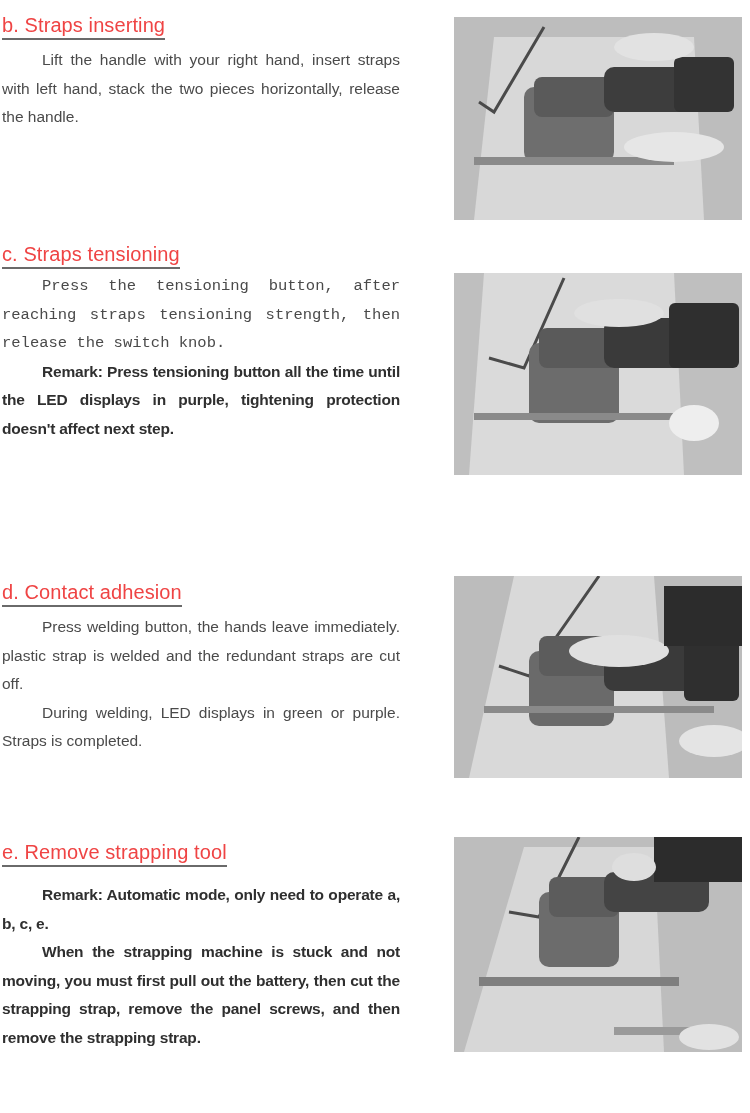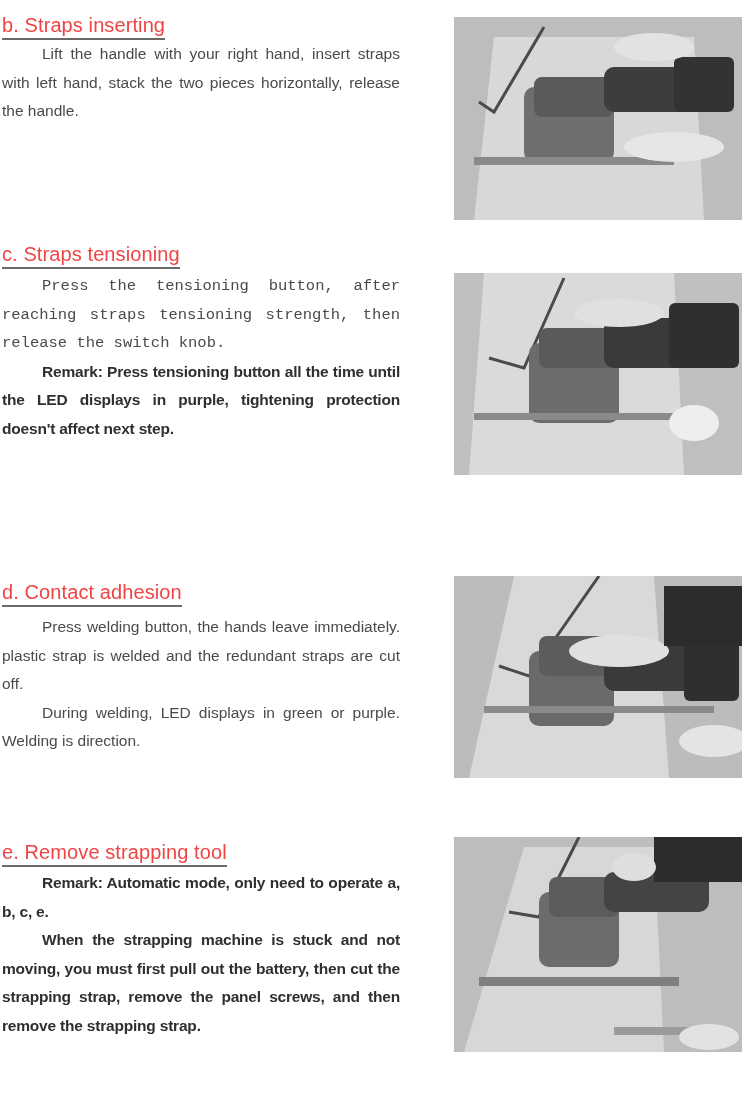--- a/index.html
+++ b/index.html
@@ -24,21 +24,21 @@
     position: absolute; left: 454px; width: 288px;
     background: #b9b9b9; overflow: hidden;
   }
   .photo svg { display: block; width: 100%; height: 100%; }
 </style>
 </head>
 <body>
 
 <div class="section" style="top:13px;">
   <h2 class="heading">b. Straps inserting</h2>
-  <p class="para" style="">Lift the handle with your right hand, insert straps with left hand, stack the two pieces horizontally, release the handle.</p>
+  <p class="para" style="margin-top:6px;">Lift the handle with your right hand, insert straps with left hand, stack the two pieces horizontally, release the handle.</p>
 </div>
 <div class="photo" style="top:17px;height:203px;" title="Photo: hand lifting strapping tool handle while other hand inserts strap on a cardboard box">
   <svg viewBox="0 0 288 203" preserveAspectRatio="none">
     <rect width="288" height="203" fill="#bdbdbd"></rect>
     <polygon points="40,20 240,20 250,203 20,203" fill="#d8d8d8"></polygon>
     <path d="M25,85 L40,95 L90,10" stroke="#4a4a4a" stroke-width="3" fill="none"></path>
     <rect x="70" y="70" width="90" height="75" rx="10" fill="#6e6e6e"></rect>
     <rect x="80" y="60" width="80" height="40" rx="8" fill="#5a5a5a"></rect>
     <rect x="150" y="50" width="120" height="45" rx="10" fill="#3d3d3d"></rect>
     <rect x="220" y="40" width="60" height="55" rx="6" fill="#333"></rect>
@@ -64,41 +64,41 @@
     <rect x="215" y="30" width="70" height="65" rx="6" fill="#2f2f2f"></rect>
     <rect x="20" y="140" width="240" height="7" fill="#8a8a8a"></rect>
     <ellipse cx="165" cy="40" rx="45" ry="14" fill="#e0e0e0"></ellipse>
     <ellipse cx="240" cy="150" rx="25" ry="18" fill="#eeeeee"></ellipse>
   </svg>
 </div>
 
 <div class="section" style="top:580px;">
   <h2 class="heading">d. Contact adhesion</h2>
   <p class="para" style="margin-top:6px;">Press welding button, the hands leave immediately. plastic strap is welded and the redundant straps are cut off.</p>
-  <p class="para">During welding, LED displays in green or purple. Welding is direction.</p>
+  <p class="para">During welding, LED displays in green or purple. Straps is completed.</p>
 </div>
 <div class="photo" style="top:576px;height:202px;" title="Photo: hand pressing welding button on strapping tool while strap end is held">
   <svg viewBox="0 0 288 202" preserveAspectRatio="none">
     <rect width="288" height="202" fill="#bcbcbc"></rect>
     <polygon points="60,0 200,0 215,202 15,202" fill="#d9d9d9"></polygon>
     <path d="M45,90 L75,100 L145,0" stroke="#4a4a4a" stroke-width="3" fill="none"></path>
     <rect x="75" y="75" width="85" height="75" rx="10" fill="#6a6a6a"></rect>
     <rect x="85" y="60" width="75" height="40" rx="8" fill="#5c5c5c"></rect>
     <rect x="150" y="70" width="110" height="45" rx="10" fill="#3a3a3a"></rect>
     <rect x="230" y="55" width="55" height="70" rx="6" fill="#2f2f2f"></rect>
     <rect x="30" y="130" width="230" height="7" fill="#8a8a8a"></rect>
     <ellipse cx="165" cy="75" rx="50" ry="16" fill="#e0e0e0"></ellipse>
     <rect x="210" y="10" width="78" height="60" fill="#2c2c2c"></rect>
     <ellipse cx="260" cy="165" rx="35" ry="16" fill="#e4e4e4"></ellipse>
   </svg>
 </div>
 
 <div class="section" style="top:840px;">
   <h2 class="heading">e. Remove strapping tool</h2>
-  <p class="para bold" style="margin-top:2px;">Remark: Automatic mode, only need to operate a, b, c, e.</p>
+  <p class="para bold" style="margin-top:14px;">Remark: Automatic mode, only need to operate a, b, c, e.</p>
   <p class="para bold">When the strapping machine is stuck and not moving, you must first pull out the battery, then cut the strapping strap, remove the panel screws, and then remove the strapping strap.</p>
 </div>
 <div class="photo" style="top:837px;height:215px;" title="Photo: strapping tool being removed from a finished strap on a box">
   <svg viewBox="0 0 288 215" preserveAspectRatio="none">
     <rect width="288" height="215" fill="#bdbdbd"></rect>
     <polygon points="70,10 200,10 210,215 10,215" fill="#d7d7d7"></polygon>
     <path d="M55,75 L85,80 L125,0" stroke="#4a4a4a" stroke-width="3" fill="none"></path>
     <rect x="85" y="55" width="80" height="75" rx="10" fill="#6c6c6c"></rect>
     <rect x="95" y="40" width="70" height="40" rx="8" fill="#5c5c5c"></rect>
     <rect x="150" y="35" width="105" height="40" rx="10" fill="#444"></rect>

